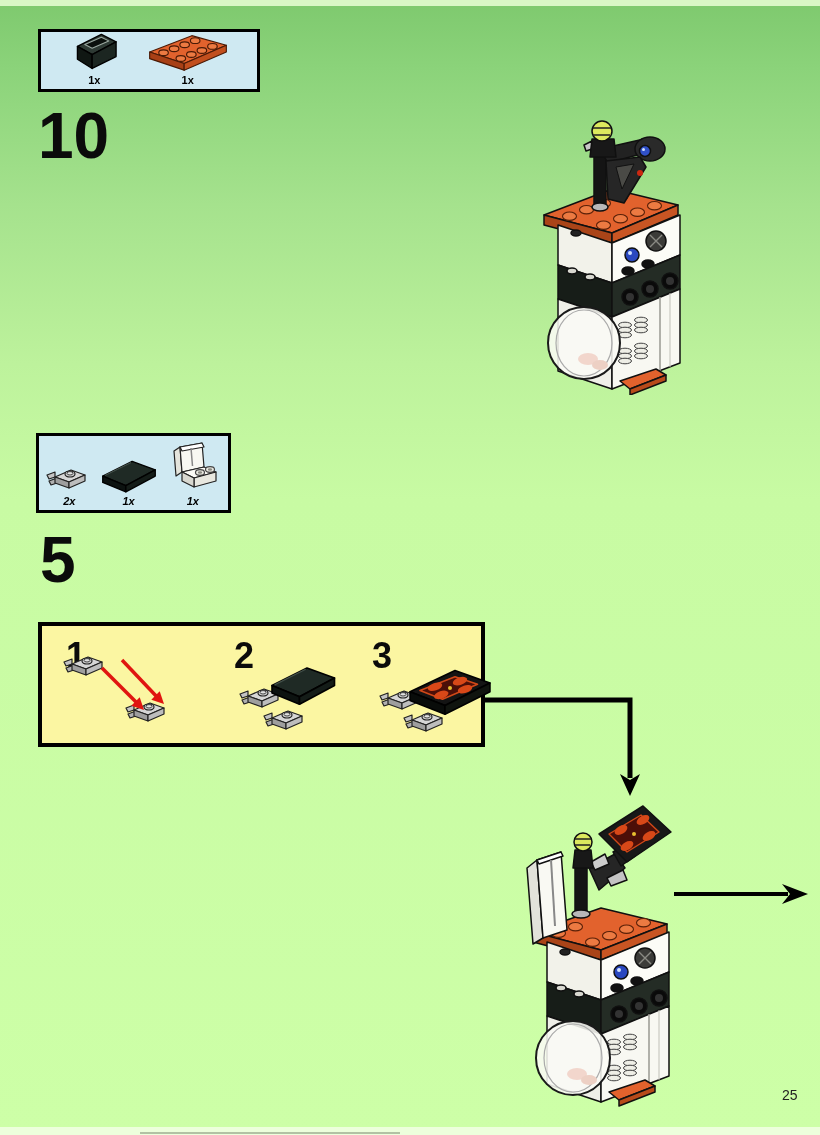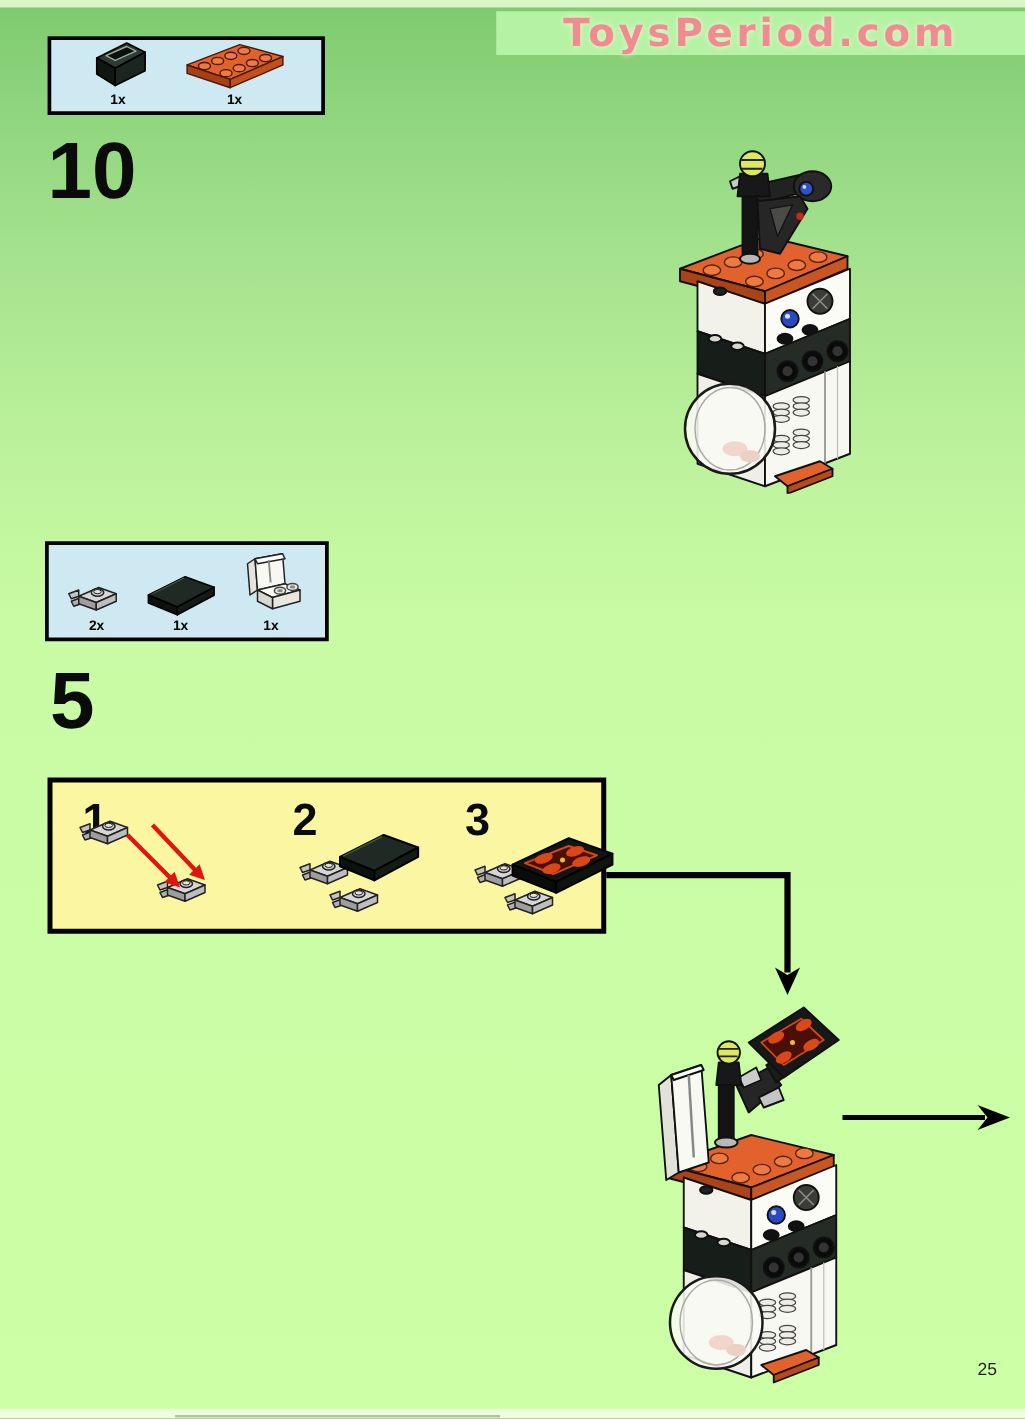--- a/index.html
+++ b/index.html
@@ -21,21 +21,21 @@
     font-family:"DejaVu Sans", sans-serif; font-weight:bold; font-size:31px;
     letter-spacing:3px; color:#ee8d90; white-space:nowrap;
     text-shadow:0 0 2px #ffd9d9, 0 0 5px #dcffc9;
   }
 
   .parts-box {
     position:absolute; background:#cfe9f2; border:3px solid #000;
     display:flex; align-items:flex-end; justify-content:space-evenly; padding:4px 6px 3px 6px;
   }
   #parts-box-10 { left:38px; top:29px; width:222px; height:63px; }
-  #parts-box-11 { left:36px; top:433px; width:227px; height:80px; }
+  #parts-box-11 { left:36px; top:433px; width:195px; height:80px;font-style:italic; }
   .part { display:flex; flex-direction:column; align-items:center; }
   .part-count { font-size:11px; font-weight:bold; color:#000; line-height:1; margin-top:1px; }
 
   .step-number { position:absolute; font-size:64px; font-weight:bold; color:#0b0b0b; line-height:1; }
   #step-10-number { left:38px; top:104px; }
   #step-11-number { left:40px; top:528px; }
 
   .callout {
     position:absolute; left:38px; top:622px; width:447px; height:125px;
     background:#fbf6a2; border:4px solid #000;
@@ -68,23 +68,20 @@
         <polygon points="8,22 36,8 58,16 30,31" fill="#1f2a25"></polygon>
         <polygon points="8,22 30,31 30,37 8,28" fill="#0c1210"></polygon>
         <polygon points="30,31 58,16 58,22 30,37" fill="#141c18"></polygon>
         <line x1="10" y1="21.5" x2="35" y2="9" stroke="#44524b" stroke-width="1"></line>
       </g>
     </defs>
   </svg>
 
   <div class="top-strip"></div>
 
-  <div class="watermark-band">
-    <span>ToysPeriod.com</span>
-  </div>
 
   <div class="parts-box" id="parts-box-10">
     <div class="part">
       <svg width="60" height="46" viewBox="0 0 60 50">
         <g stroke="#000" stroke-width="1.5" stroke-linejoin="round">
           <polygon points="12,20 38,7 54,15 28,29" fill="#2e3a34"></polygon>
           <polygon points="12,20 28,29 28,44 12,34" fill="#101713"></polygon>
           <polygon points="28,29 54,15 54,31 28,44" fill="#1c2621"></polygon>
           <polygon points="20,18 38,10 46,14 28,22" fill="#0b100d" stroke="#9aa8a0" stroke-width="1.2"></polygon>
         </g>

